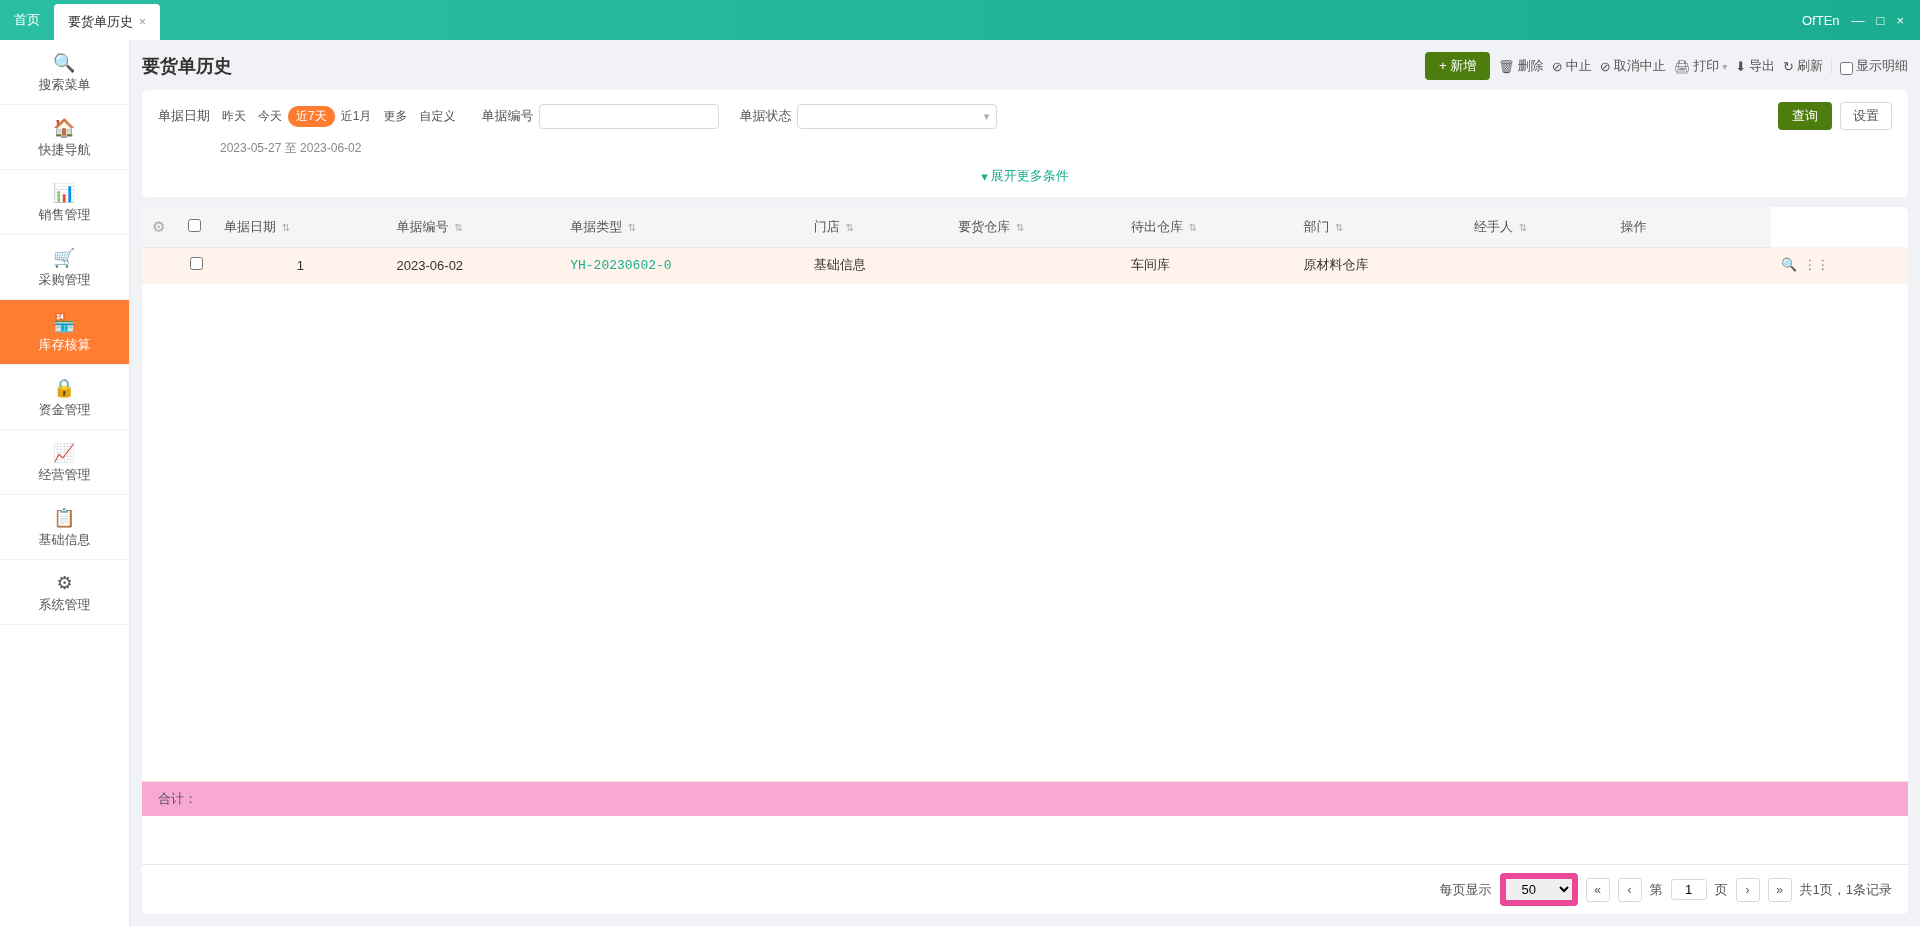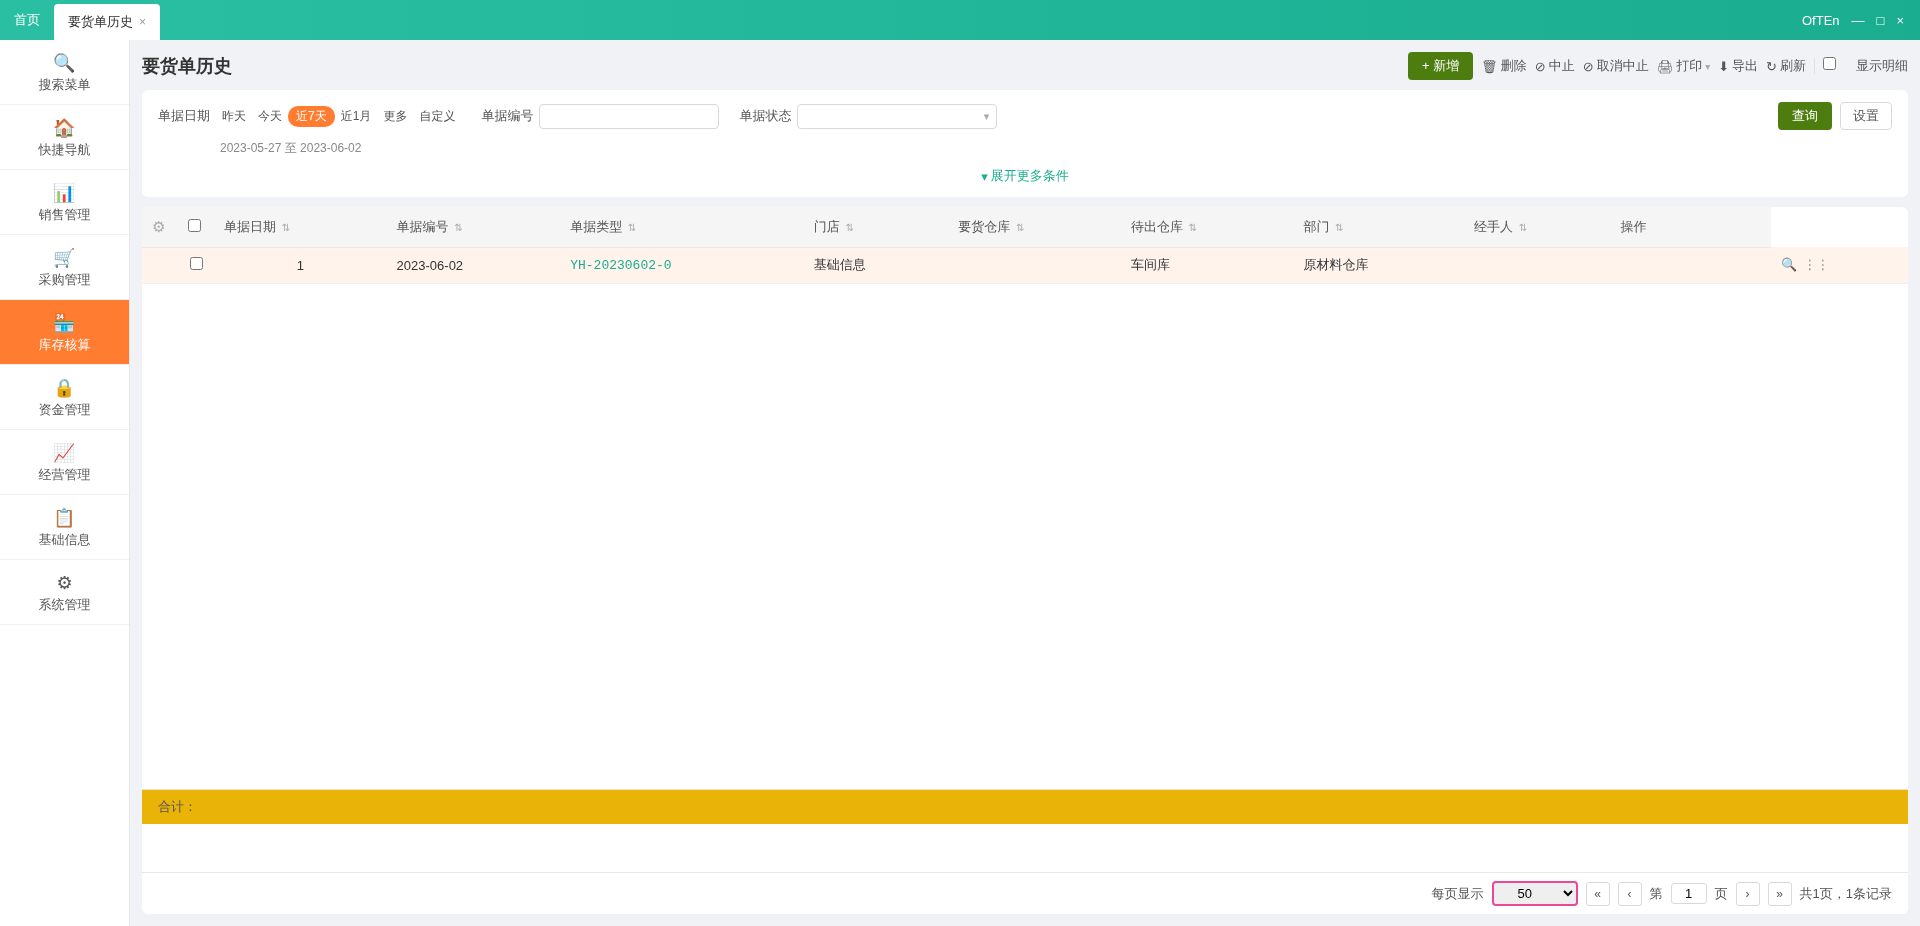--- a/index.html
+++ b/index.html
@@ -142,22 +142,22 @@
       cursor: pointer;
       font-size: 13px;
     }
     .divider-v {
       width: 1px;
       height: 16px;
       background: #e0e0e0;
     }
     .checkbox-show-detail {
       display: flex;
-      align-items: flex-start;
-      gap: 20px;
+      align-items: flex-end;
+      gap: 3px;
       font-size: 12px;
       color: #555;
       cursor: pointer;
     }
 
     
     .filter-bar {
       background: #fff;
       border-radius: 6px;
       padding: 12px 16px;
@@ -302,21 +302,21 @@
     .action-icons {
       display: flex;
       align-items: center;
       gap: 6px;
       color: #888;
       cursor: pointer;
     }
 
     
     .summary-row {
-      background: #eab308;
+      background: #f9a8d4;
       border-top: 1px solid #f0e0d0;
       padding: 8px 16px;
       font-size: 13px;
       color: #555;
       display: flex;
       align-items: center;
       gap: 30px;
       flex-shrink: 0;
     }
 
@@ -328,23 +328,23 @@
       padding: 8px 16px;
       gap: 8px;
       background: #fff;
       border-top: 1px solid #e8e8e8;
       font-size: 13px;
       color: #555;
       flex-shrink: 0;
       margin-top: 48px;
     }
     .pagination-bar select {
-      border: 2px solid #ec4899;
+      border: 6px solid #ec4899;
       border-radius: 4px;
-      padding: 2px 20px;
+      padding: 2px 12px;
       font-size: 13px;
     }
     .pagination-btn {
       border: 1px solid #d9d9d9;
       background: #fff;
       border-radius: 3px;
       width: 24px;
       height: 24px;
       display: inline-flex;
       align-items: center;

